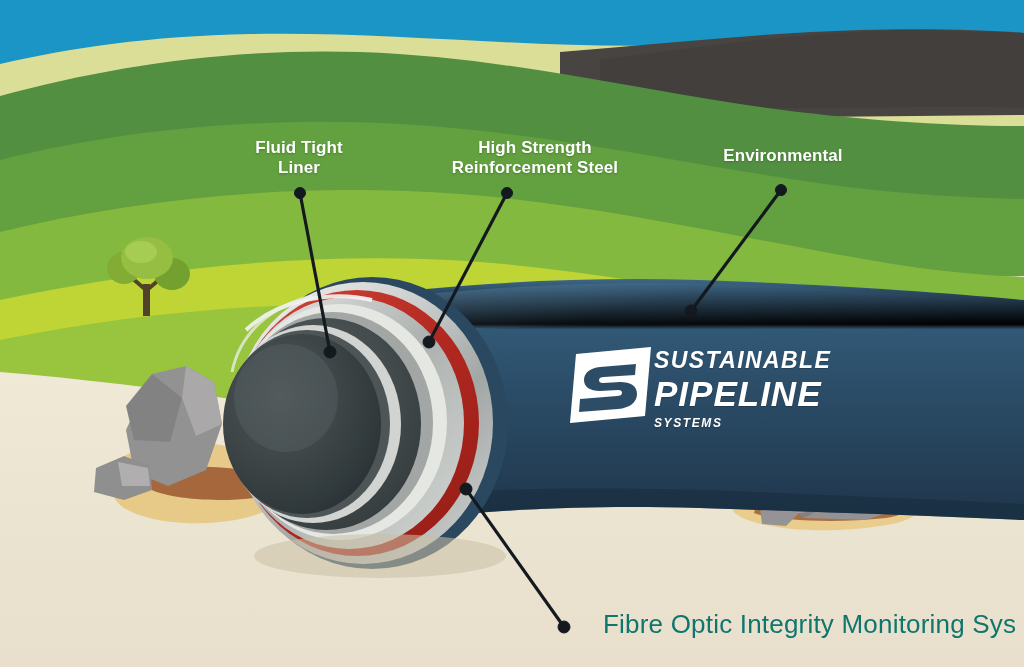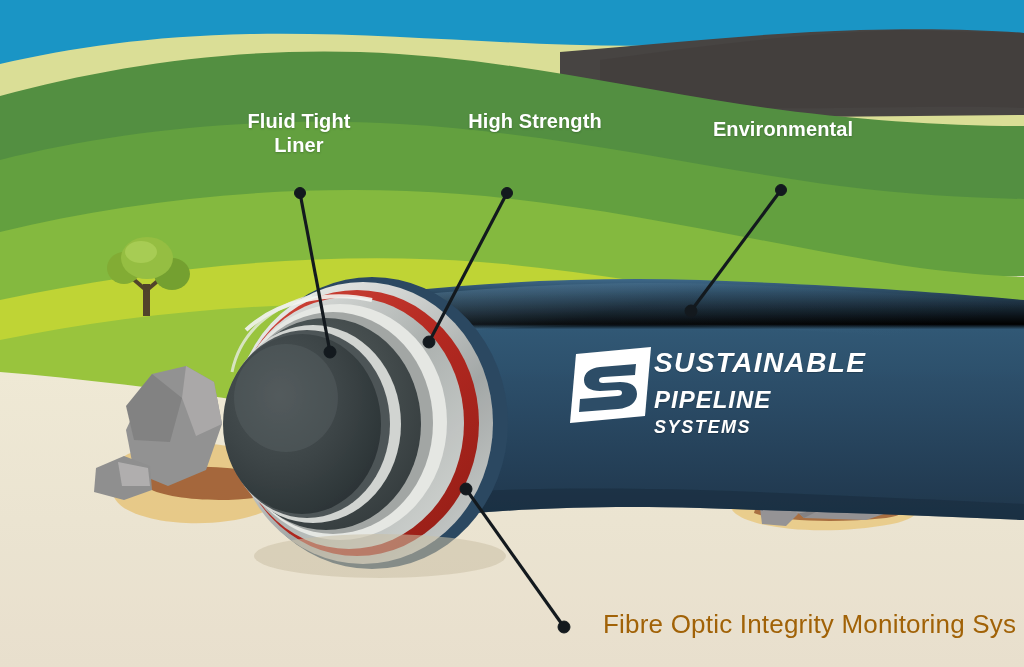--- a/index.html
+++ b/index.html
@@ -15,40 +15,41 @@
     overflow: hidden;
     font-family: "Liberation Sans", sans-serif;
     background: #ece4cf;
   }
   #scene { position: absolute; inset: 0; }
 
   
   .callout {
     position: absolute;
     color: #ffffff;
-    font-size: 20px;
+    font-size: 17px;
     font-weight: 700;
     line-height: 1.18;
     text-align: center;
     letter-spacing: 0.1px;
     white-space: nowrap;
     text-shadow: 0 1px 2px rgba(20,50,20,0.30);
     pointer-events: none;
+    margin-top: 28px;
   }
   .callout .l2 { display: block; }
 
   #callout-liner      { left: 211px; top: 110px; width: 176px; }
   #callout-steel      { left: 402px; top: 110px; width: 266px; }
   #callout-coating    { left: 679px; top: 118px; width: 208px; }
 
   #callout-fibre {
     position: absolute;
     left: 603px;
     top: 609px;
-    color: #a16207;
+    color: #0f766e;
     font-size: 26px;
     font-weight: 400;
     letter-spacing: 0.2px;
     white-space: nowrap;
     text-shadow: none;
   }
 
   
   #logo {
     position: absolute;
@@ -61,23 +62,23 @@
   #logo-text {
     position: absolute;
     left: 86px;
     top: 0px;
     color: #ffffff;
     font-style: italic;
     font-weight: 700;
     line-height: 1;
     text-shadow: 0 1px 1px rgba(0,0,0,0.22);
   }
-  #logo-l1 { font-size: 28px; letter-spacing: 1.4px; display:block; margin-top:2px; }
-  #logo-l2 { font-size: 24px;   letter-spacing: 1.0px; display:block; margin-top:11px; }
-  #logo-l3 { font-size: 18px; letter-spacing: 1.6px; display:block; margin-top:6px; }
+  #logo-l1 { font-size: 23px; letter-spacing: 1.4px; display:block; margin-top:2px; }
+  #logo-l2 { font-size: 35px;   letter-spacing: 1.0px; display:block; margin-top:4px; }
+  #logo-l3 { font-size: 12px; letter-spacing: 1.6px; display:block; margin-top:6px; }
 </style>
 </head>
 <body>
 
 <div id="stage">
 
   <svg id="scene" viewBox="0 0 1024 667" width="1024" height="667">
     <defs>
       <linearGradient id="gPipe" x1="0" y1="0" x2="0" y2="1">
         <stop offset="0" stop-color="#3a6383"></stop>
@@ -258,20 +259,21 @@
     <rect x="0" y="0" width="1024" height="667" fill="#ffffff" opacity="0.045" filter="url(#paperGrain)" style="mix-blend-mode:overlay"></rect>
   </svg>
 
   <div class="callout" id="callout-liner">
     <span>Fluid Tight</span>
     <span class="l2">Liner</span>
   </div>
 
   <div class="callout" id="callout-steel">
     <span>High Strength</span>
+    <span class="l2">Reinforcement Steel</span>
   </div>
 
   <div class="callout" id="callout-coating">
     <span>Environmental</span>
   </div>
 
   <div id="callout-fibre">Fibre Optic Integrity Monitoring Sys</div>
 
   <div id="logo">
     <div id="logo-text">

